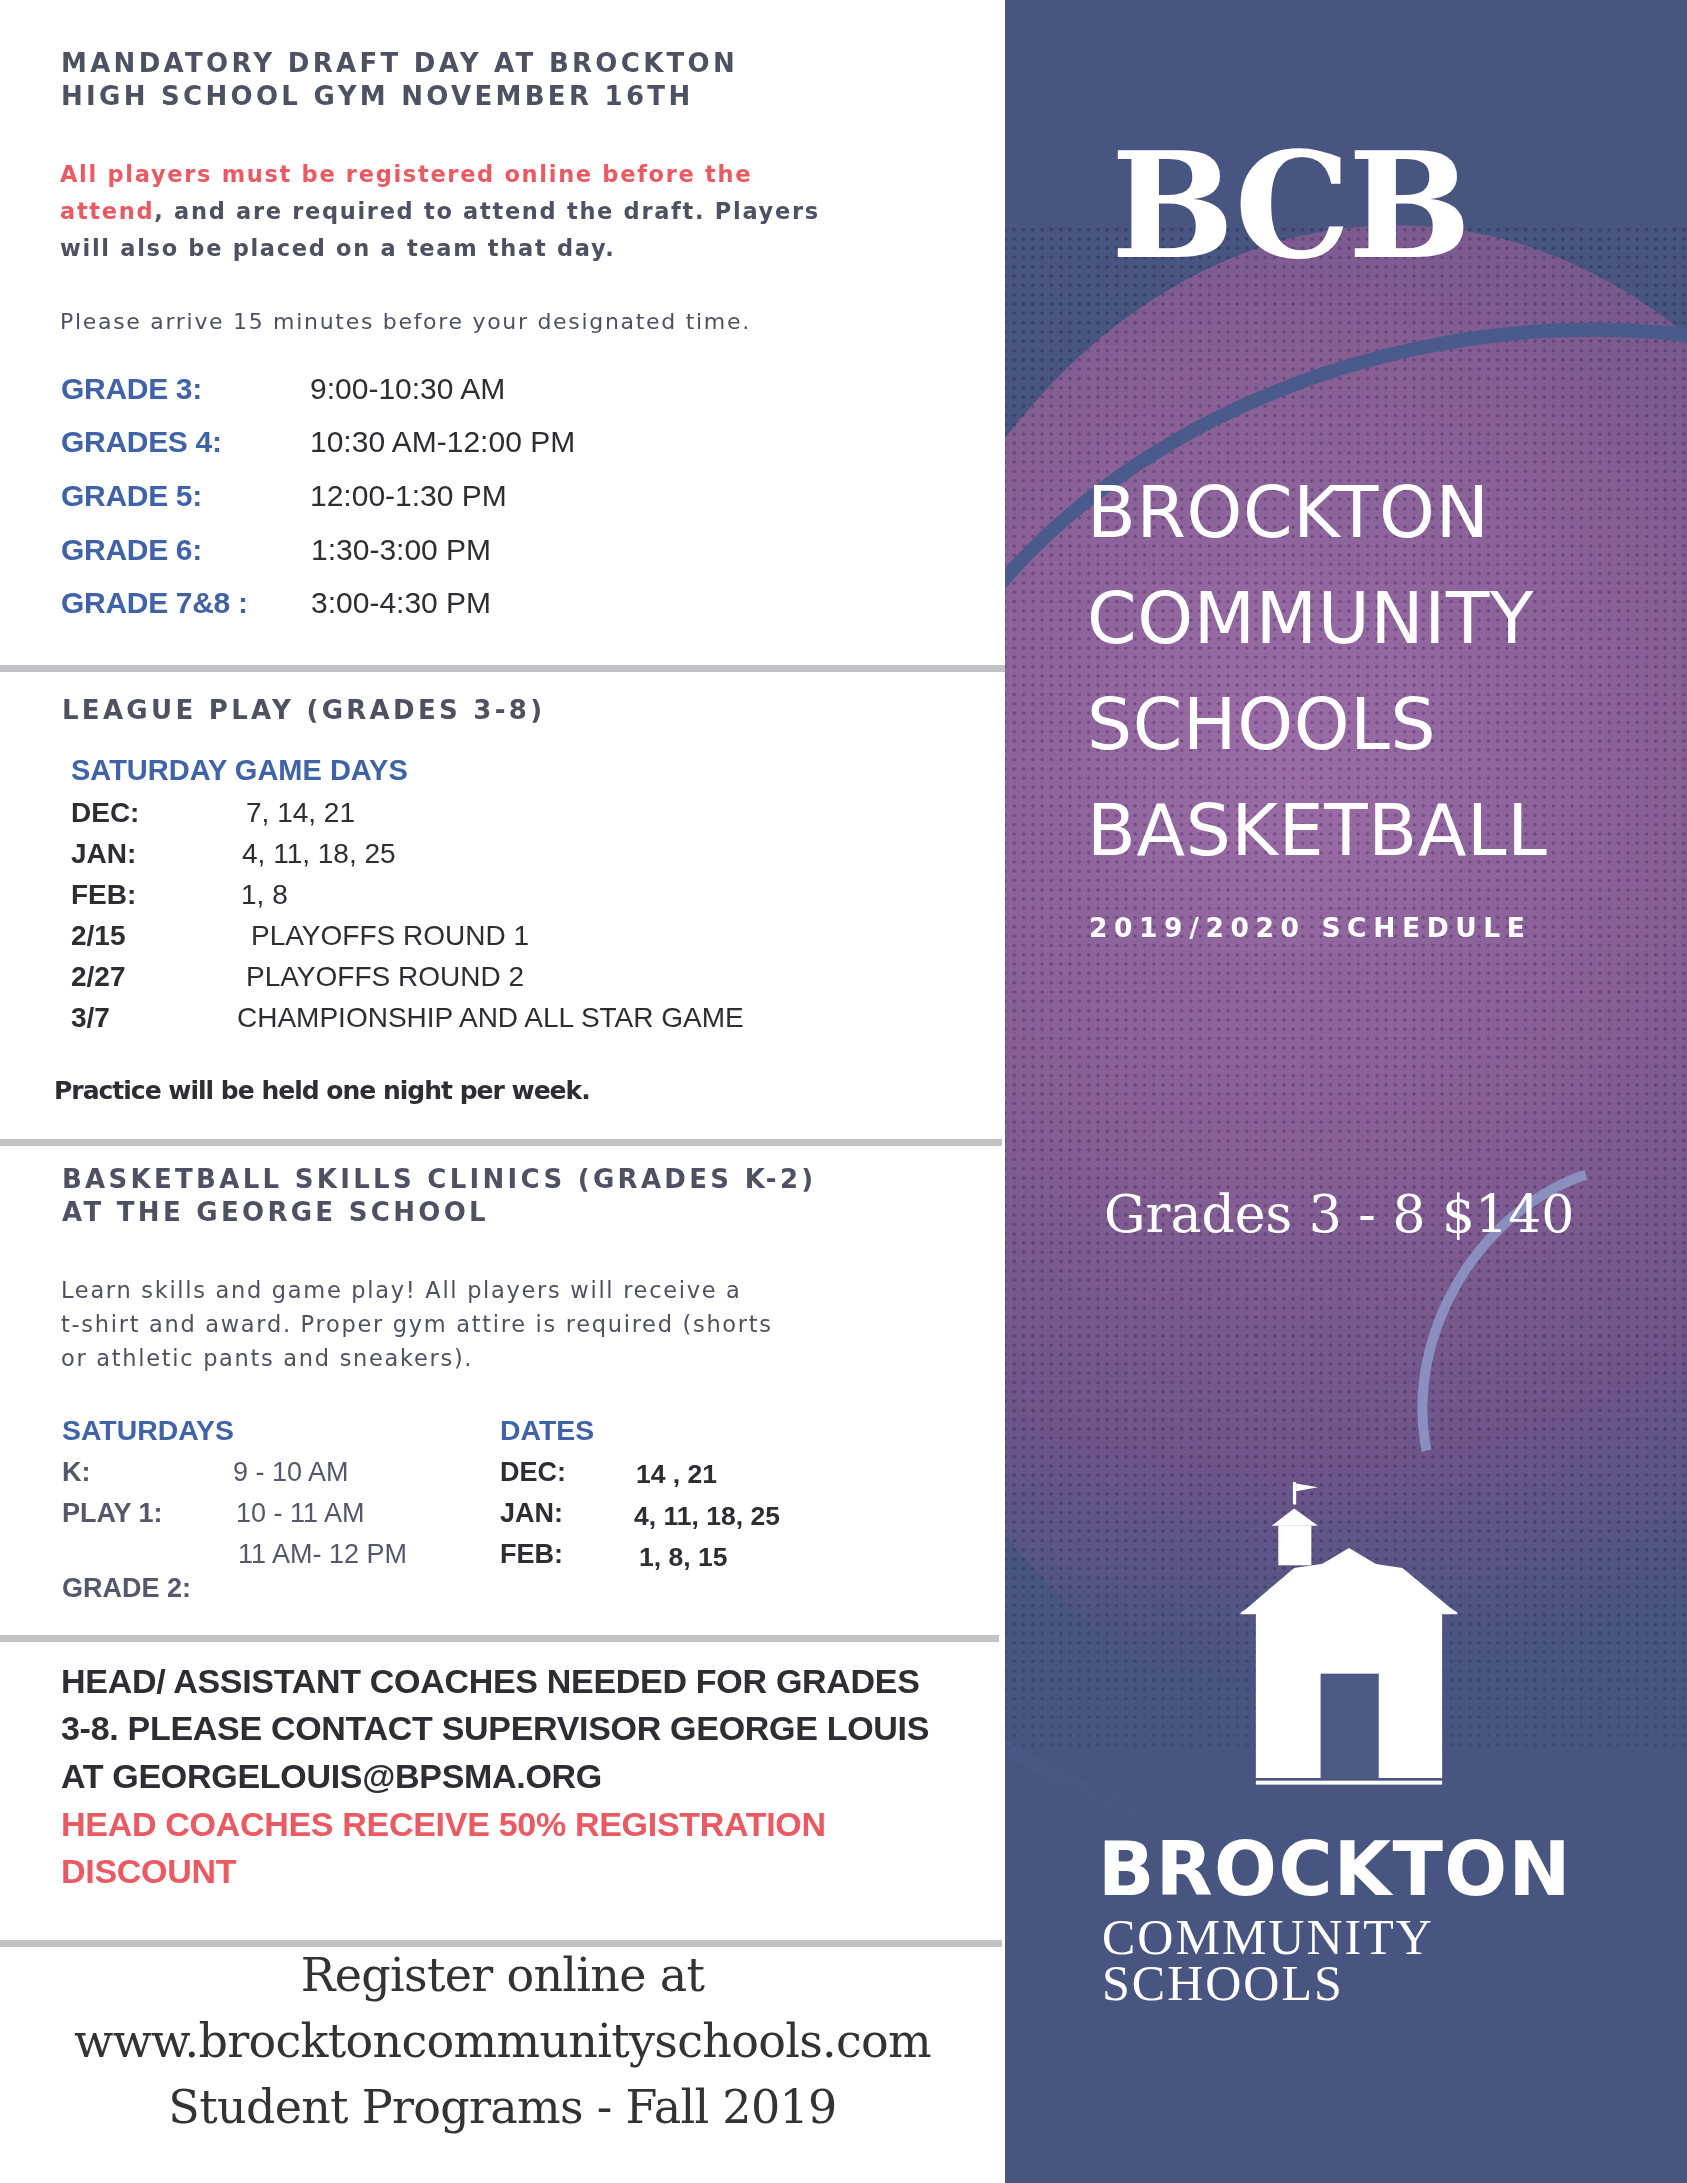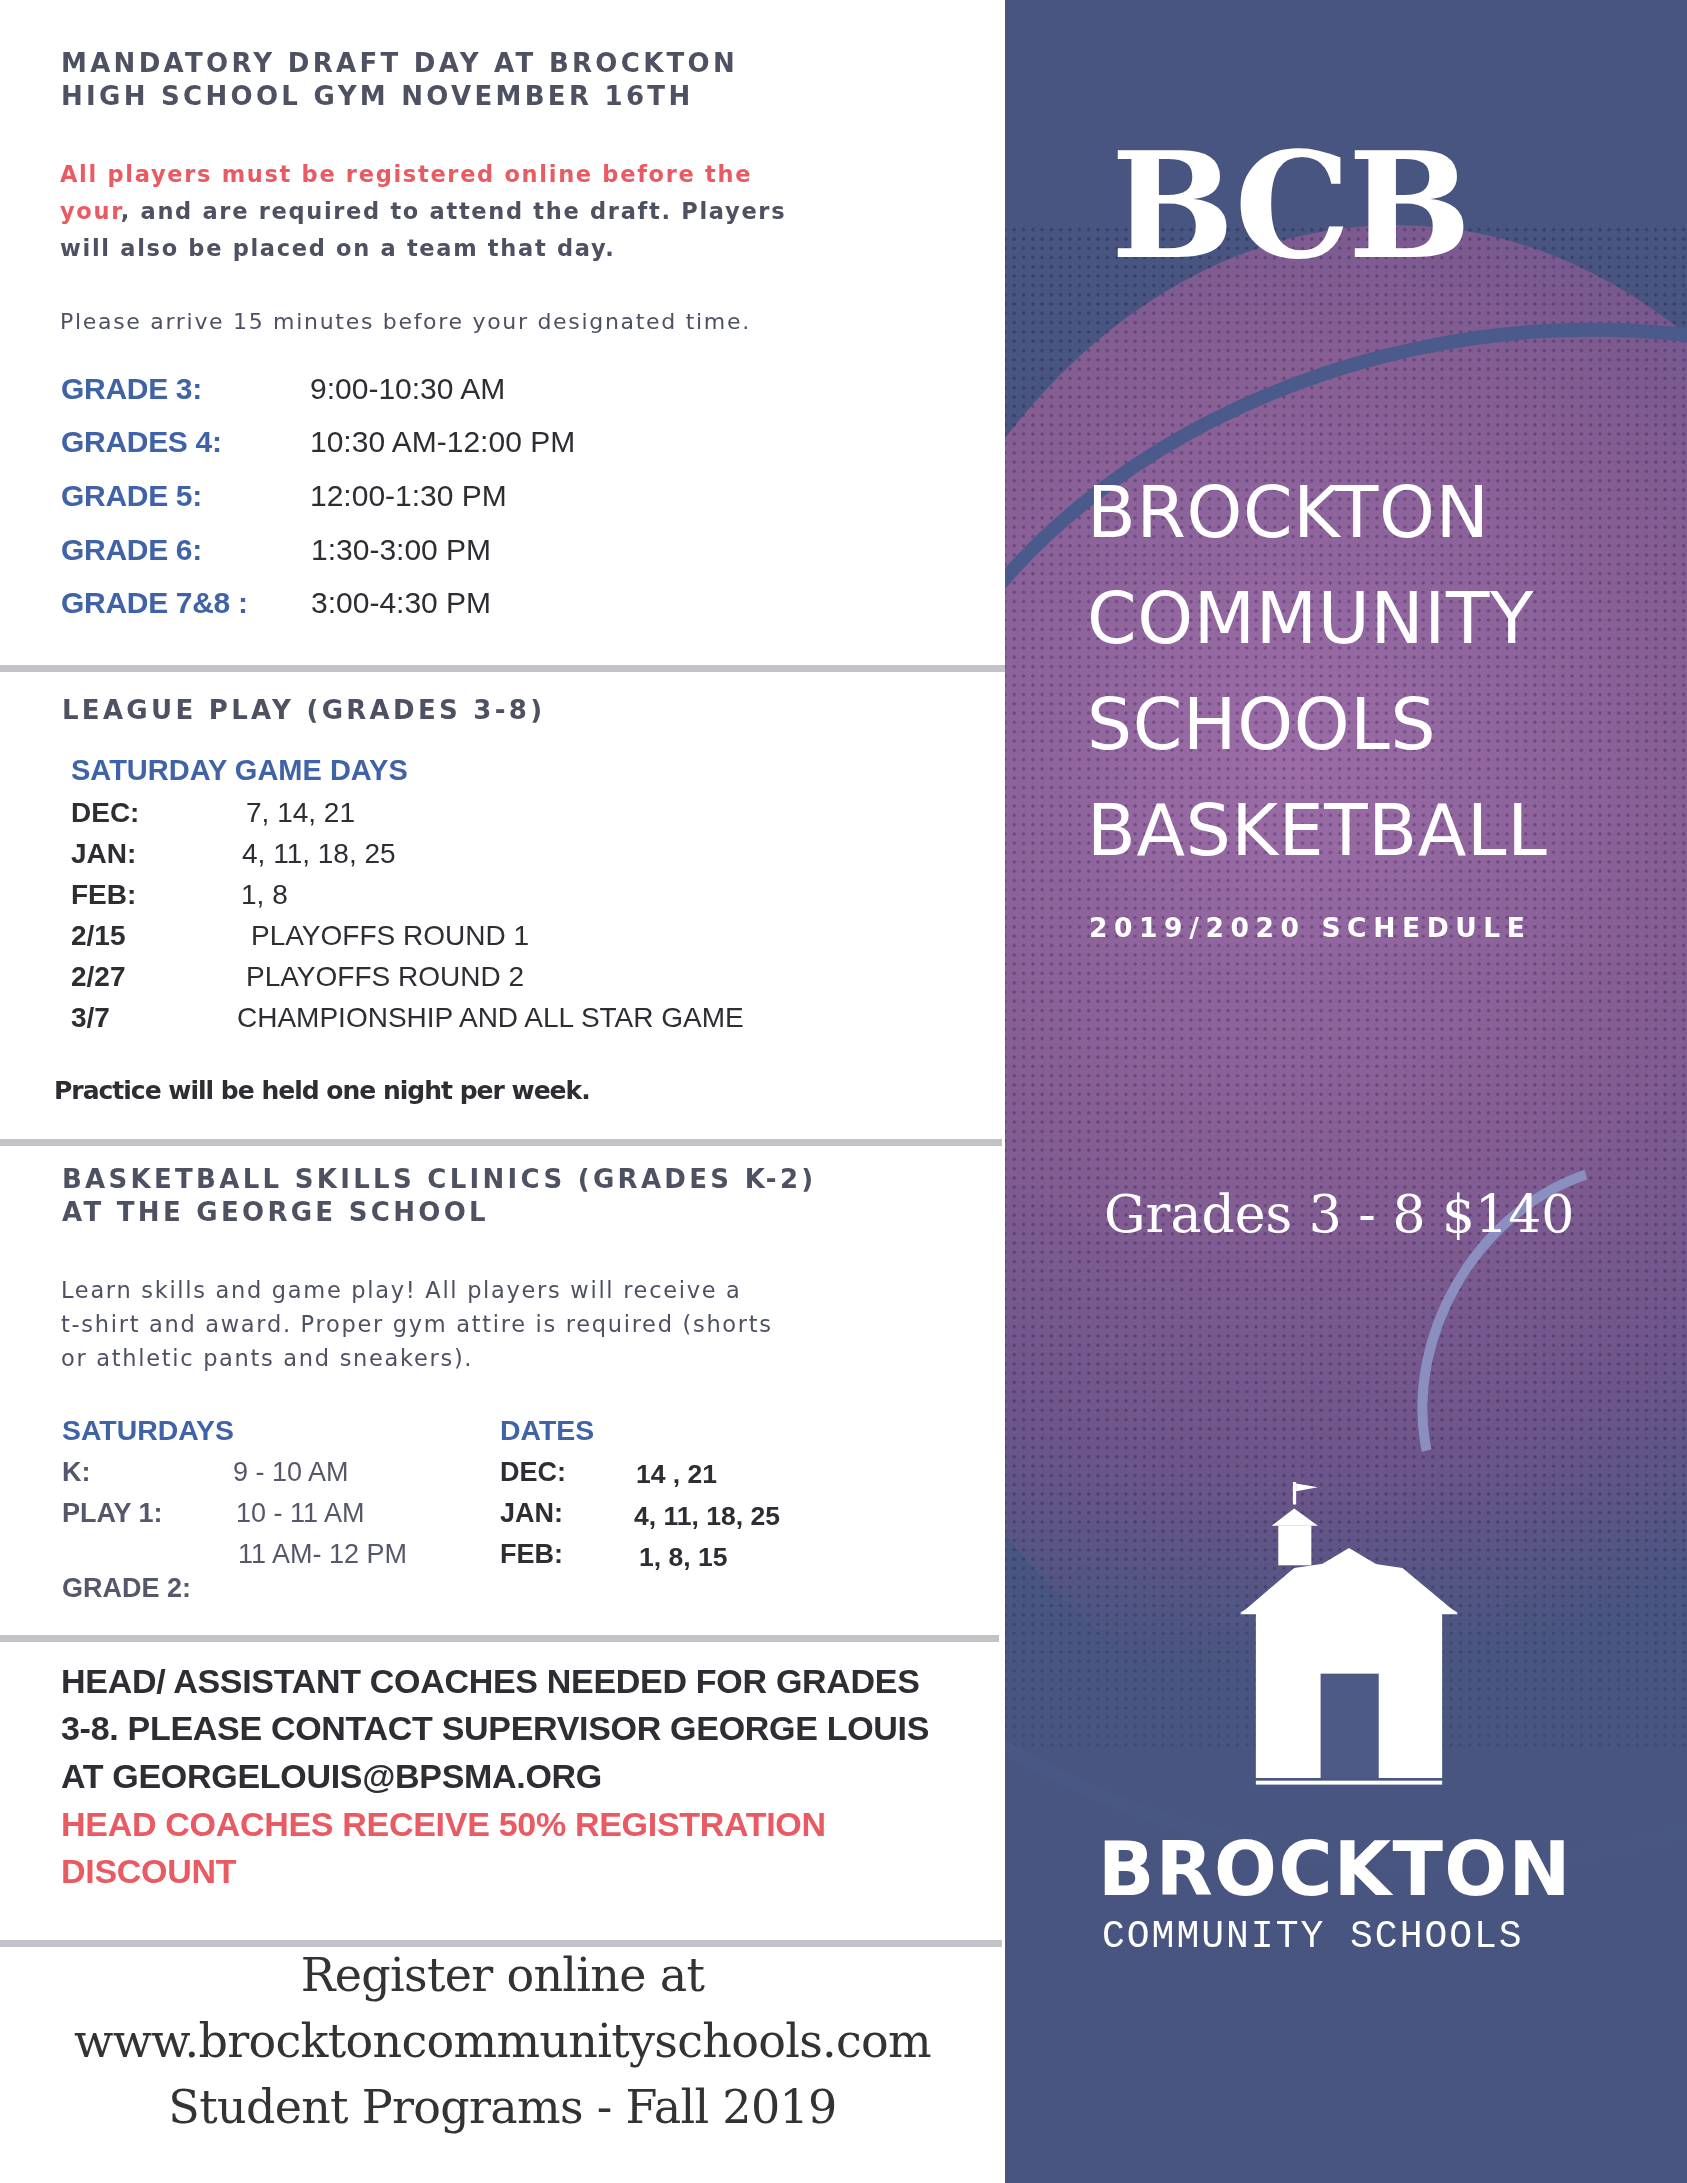--- a/index.html
+++ b/index.html
@@ -39,31 +39,31 @@
           background-size:9.3px 9.3px; mix-blend-mode:multiply; }
   .seam { position:absolute; border-style:solid; border-color:#4a5a8a; border-radius:50%; border-width:14.6px; }
   .panel-fade { position:absolute; left:0; right:0; bottom:0; height:662px;
           background:linear-gradient(to bottom, rgba(71,85,128,0) 0%, rgba(71,85,128,0.8) 50%, #475580 100%); }
   .bcb { position:absolute; left:106px; top:126px; font-family:"DejaVu Serif", serif; font-weight:bold; font-size:146px; color:#ffffff; letter-spacing:-2.6px; line-height:159px; }
   .title-line { position:absolute; left:82px; font-family:"DejaVu Sans", sans-serif; font-size:71px; color:#ffffff; letter-spacing:0.7px; line-height:79px; }
   .schedule { position:absolute; left:84px; top:912px; font-family:"DejaVu Sans", sans-serif; font-weight:bold; font-size:26.5px; letter-spacing:6.6px; color:#ffffff; }
   .price { position:absolute; font-family:"DejaVu Serif", serif; font-size:52px; color:#ffffff; letter-spacing:0px; }
   .house { position:absolute; left:235px; top:1482px; width:218px; height:304px; }
   .bcs-big { position:absolute; left:93px; top:1826px; font-family:"DejaVu Sans", sans-serif; font-weight:bold; font-size:74px; color:#ffffff; letter-spacing:1.3px; line-height:86px; }
-  .bcs-small { position:absolute; left:97px; top:1914px; font-family:Liberation Mono, monospace; font-size:38px; color:#ffffff; letter-spacing:2px; line-height:46px; }
+  .bcs-small { position:absolute; left:97px; top:1914px; font-family:Liberation Serif, serif; font-size:50px; color:#ffffff; letter-spacing:2px; line-height:46px; }
 </style>
 </head>
 <body>
 
 <section>
   <div class="abs h-caps" style="left:61px; top:46px;">MANDATORY DRAFT DAY AT BROCKTON</div>
   <div class="abs h-caps" style="left:61px; top:79px;">HIGH SCHOOL GYM NOVEMBER 16TH</div>
 
   <div class="abs para bold red" style="left:60px; top:156px;">All players must be registered online before the</div>
-  <div class="abs para bold" style="left:60px; top:193px;"><span class="red">your</span><span>, and are required to attend the draft. Players</span></div>
+  <div class="abs para bold" style="left:60px; top:193px;"><span class="red">attend</span><span>, and are required to attend the draft. Players</span></div>
   <div class="abs para bold" style="left:60px; top:230px;">will also be placed on a team that day.</div>
 
   <div class="abs para" style="left:60px; top:303px; font-size:22px;">Please arrive 15 minutes before your designated time.</div>
 
   <div>
     <div class="abs grade-label" style="left:61px; top:372px;">GRADE 3:</div>
     <div class="abs grade-time" style="left:310px; top:372px;">9:00-10:30 AM</div>
     <div class="abs grade-label" style="left:61px; top:425px;">GRADES 4:</div>
     <div class="abs grade-time" style="left:310px; top:425px;">10:30 AM-12:00 PM</div>
     <div class="abs grade-label" style="left:61px; top:479px;">GRADE 5:</div>

